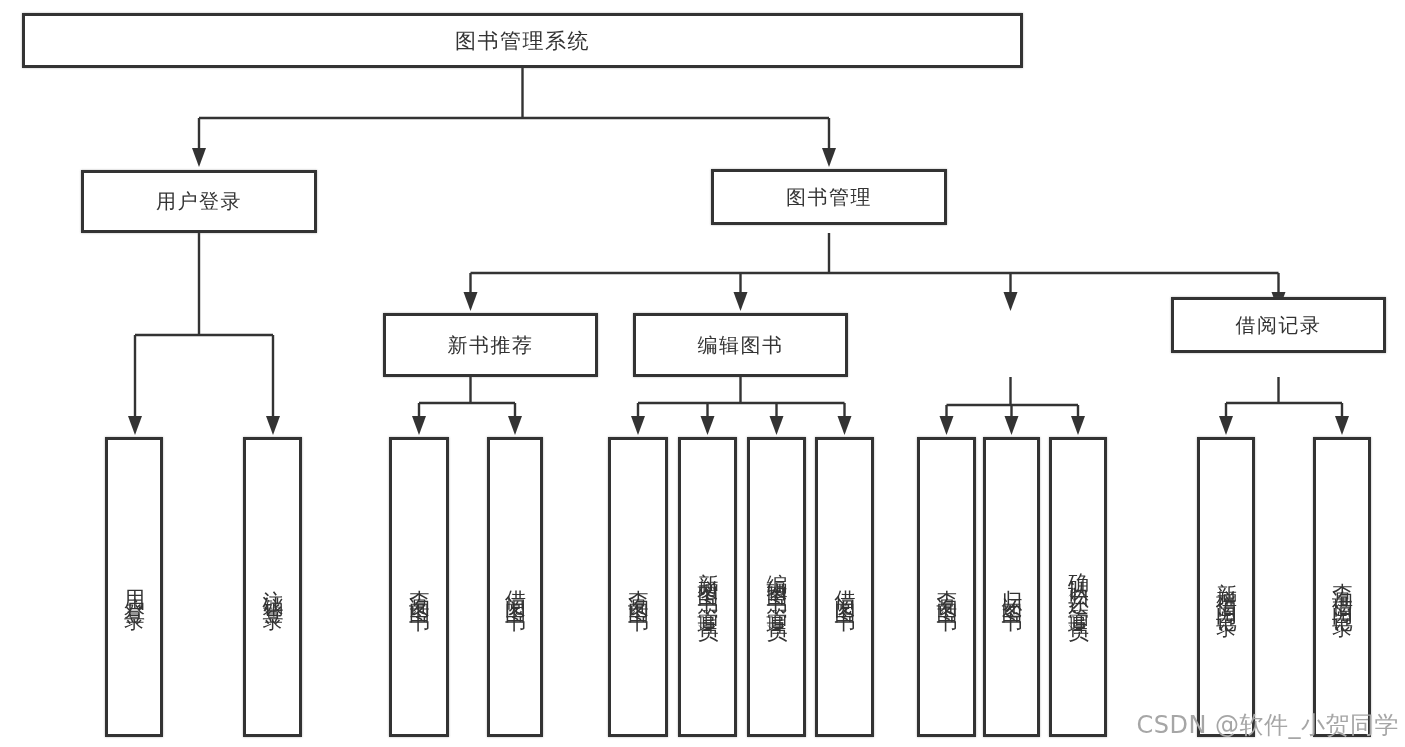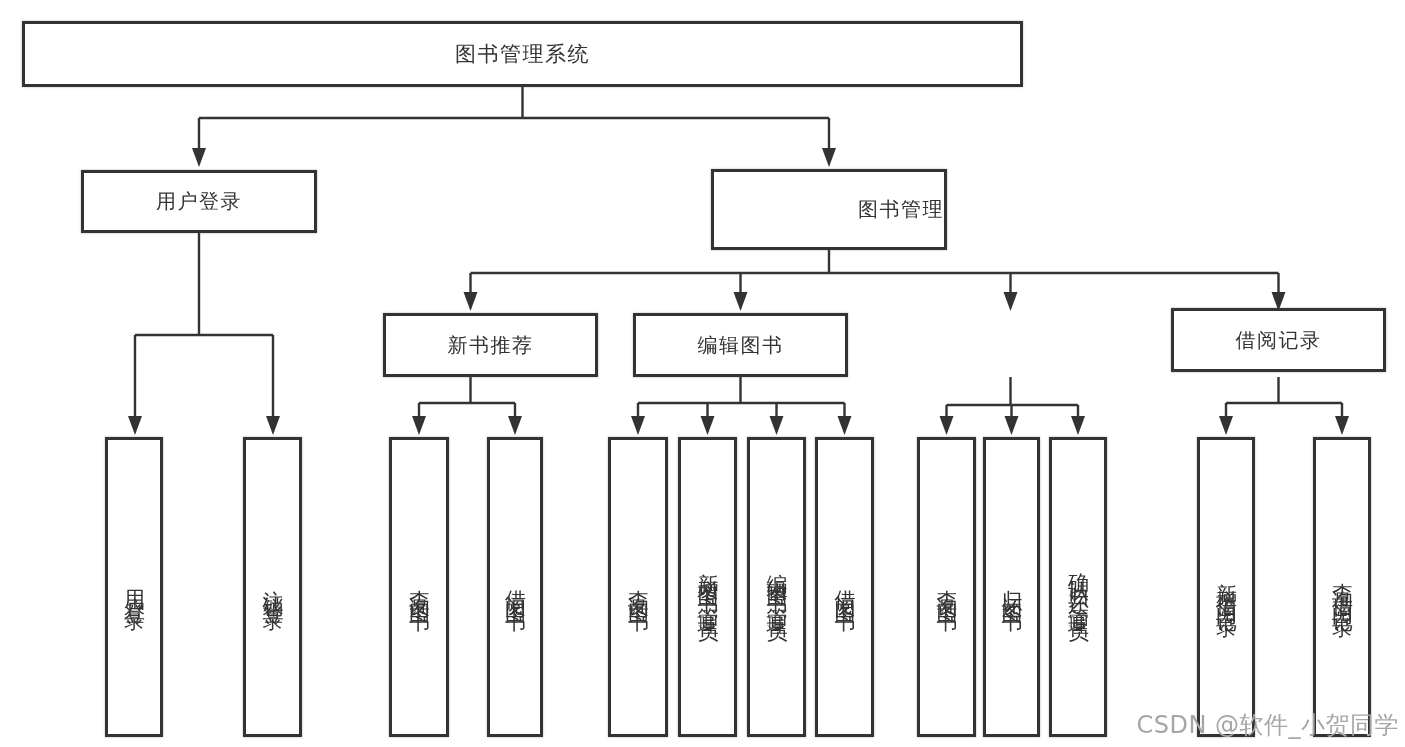--- a/index.html
+++ b/index.html
@@ -107,38 +107,38 @@
     <path d="M1010.5,377 L1010.5,405 M946.5,405 L1078,405 M946.5,405 L946.5,418 M1011.5,405 L1011.5,418 M1078,405 L1078,418"></path>
     <polygon points="939.5,416 953.5,416 946.5,435"></polygon>
     <polygon points="1004.5,416 1018.5,416 1011.5,435"></polygon>
     <polygon points="1071,416 1085,416 1078,435"></polygon>
 
     <path d="M1278.5,377 L1278.5,403 M1226,403 L1342,403 M1226,403 L1226,418 M1342,403 L1342,418"></path>
     <polygon points="1219,416 1233,416 1226,435"></polygon>
     <polygon points="1335,416 1349,416 1342,435"></polygon>
   </svg>
 
-  <div class="node h root" style="left:22px;top:21px;width:1001px;height:66px;">
+  <div class="node h root" style="left:22px;top:13px;width:1001px;height:55px;">
     <span>图书管理系统</span>
   </div>
 
   <div class="node h" style="left:81px;top:170px;width:236px;height:63px;">
     <span>用户登录</span>
   </div>
-  <div class="node h" style="left:711px;top:169px;width:236px;height:81px;justify-content:flex-end;">
+  <div class="node h" style="left:711px;top:169px;width:236px;height:56px;">
     <span>图书管理</span>
   </div>
 
   <div class="node h" style="left:363px;top:313px;width:215px;height:64px;margin-left:20px;">
     <span>新书推荐</span>
   </div>
   <div class="node h" style="left:633px;top:313px;width:215px;height:64px;">
     <span>编辑图书</span>
   </div>
-  <div class="node h" style="left:1171px;top:308px;width:215px;height:64px;">
+  <div class="node h" style="left:1171px;top:297px;width:215px;height:56px;">
     <span>借阅记录</span>
   </div>
 
   <div class="node v" style="left:105px;top:437px;width:58px;height:300px;">
     <span>用户登录</span>
   </div>
   <div class="node v" style="left:243px;top:437px;width:59px;height:300px;">
     <span>注销登录</span>
   </div>
 

